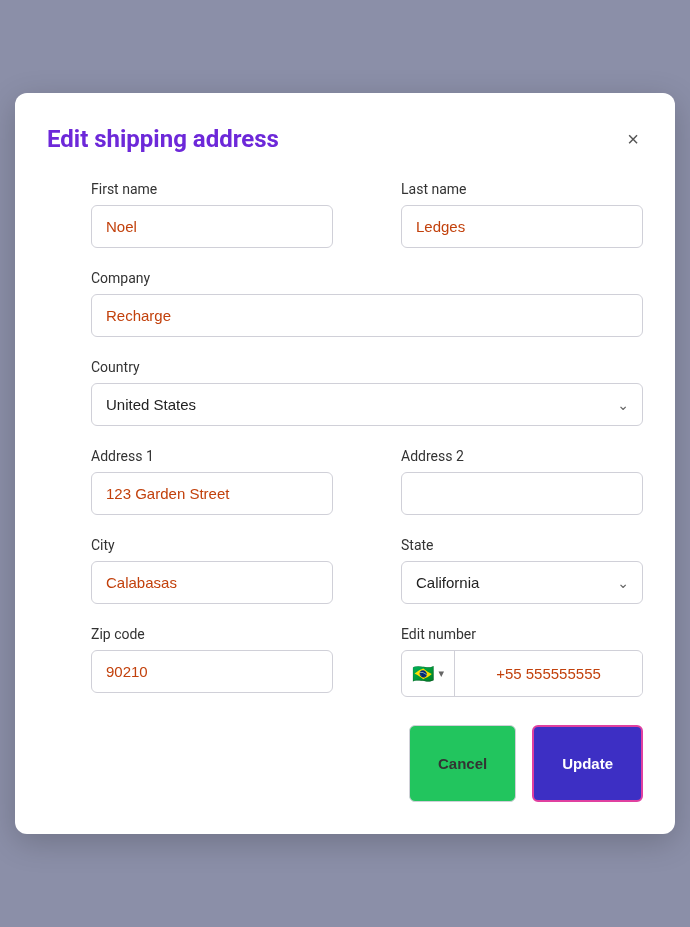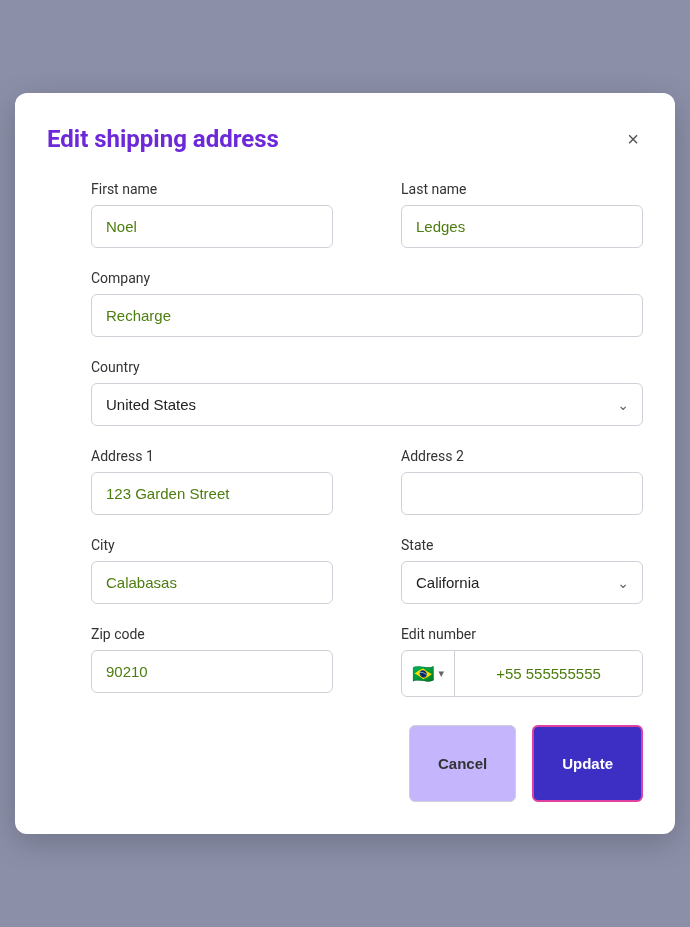--- a/index.html
+++ b/index.html
@@ -80,21 +80,21 @@
       color: #333;
       margin-bottom: 8px;
       font-weight: 400;
     }
 
     input[type="text"] {
       border: 1.5px solid #d0d0d8;
       border-radius: 6px;
       padding: 12px 14px;
       font-size: 15px;
-      color: #4d7c0f;
+      color: #c2410c;
       outline: none;
       width: 100%;
       background: #fff;
     }
 
     .select-wrapper {
       position: relative;
     }
 
     select {
@@ -160,21 +160,21 @@
     .modal-footer {
       display: flex;
       justify-content: flex-end;
       gap: 16px;
       margin-top: 28px;
     }
 
     .btn-cancel {
       padding: 12px 28px;
       border: 1.5px solid #d0d0d8;
-      background: #c4b5fd;
+      background: #22c55e;
       border-radius: 6px;
       font-size: 15px;
       font-weight: 600;
       color: #333;
       cursor: pointer;
       text-align: right;
     }
 
     .btn-update {
       padding: 28px 28px;

